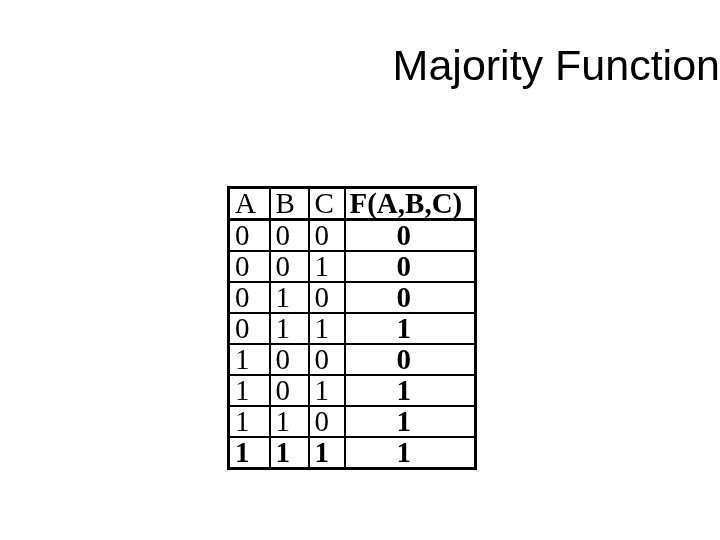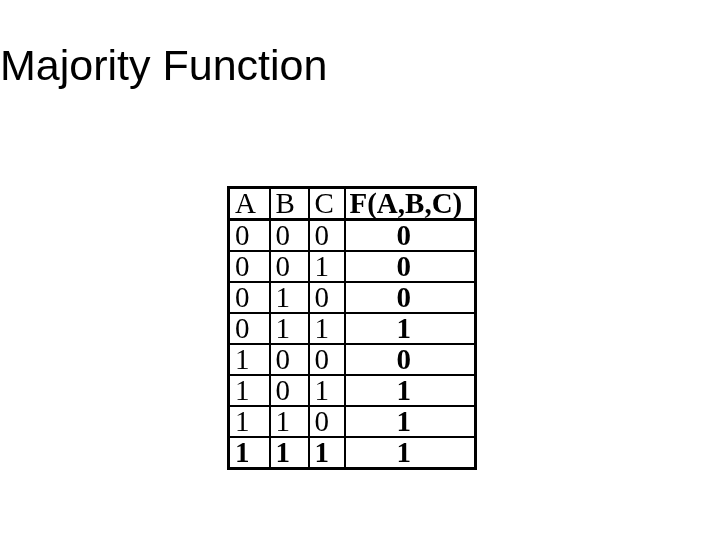--- a/index.html
+++ b/index.html
@@ -13,21 +13,21 @@
     height: 540px;
     background: #ffffff;
     overflow: hidden;
     font-family: "Liberation Sans", sans-serif;
   }
   .slide-title {
     position: absolute;
     top: 42px;
     left: 0;
     width: 720px;
-    text-align: left;
+    text-align: right;
     font-family: "Liberation Sans", sans-serif;
     font-size: 43px;
     font-weight: 400;
     color: #000000;
     line-height: 1.1;
     letter-spacing: 0px;
     white-space: nowrap;
   }
   table.truth-table {
     position: absolute;

